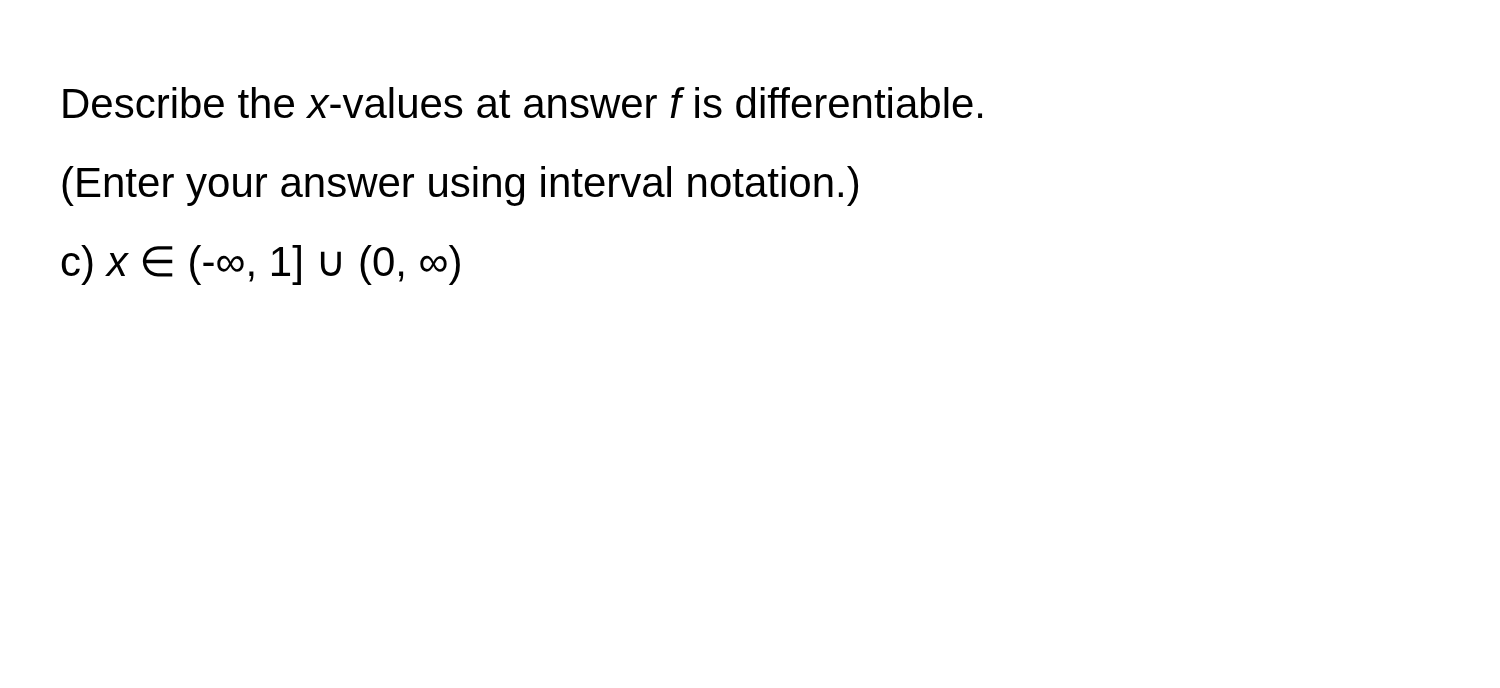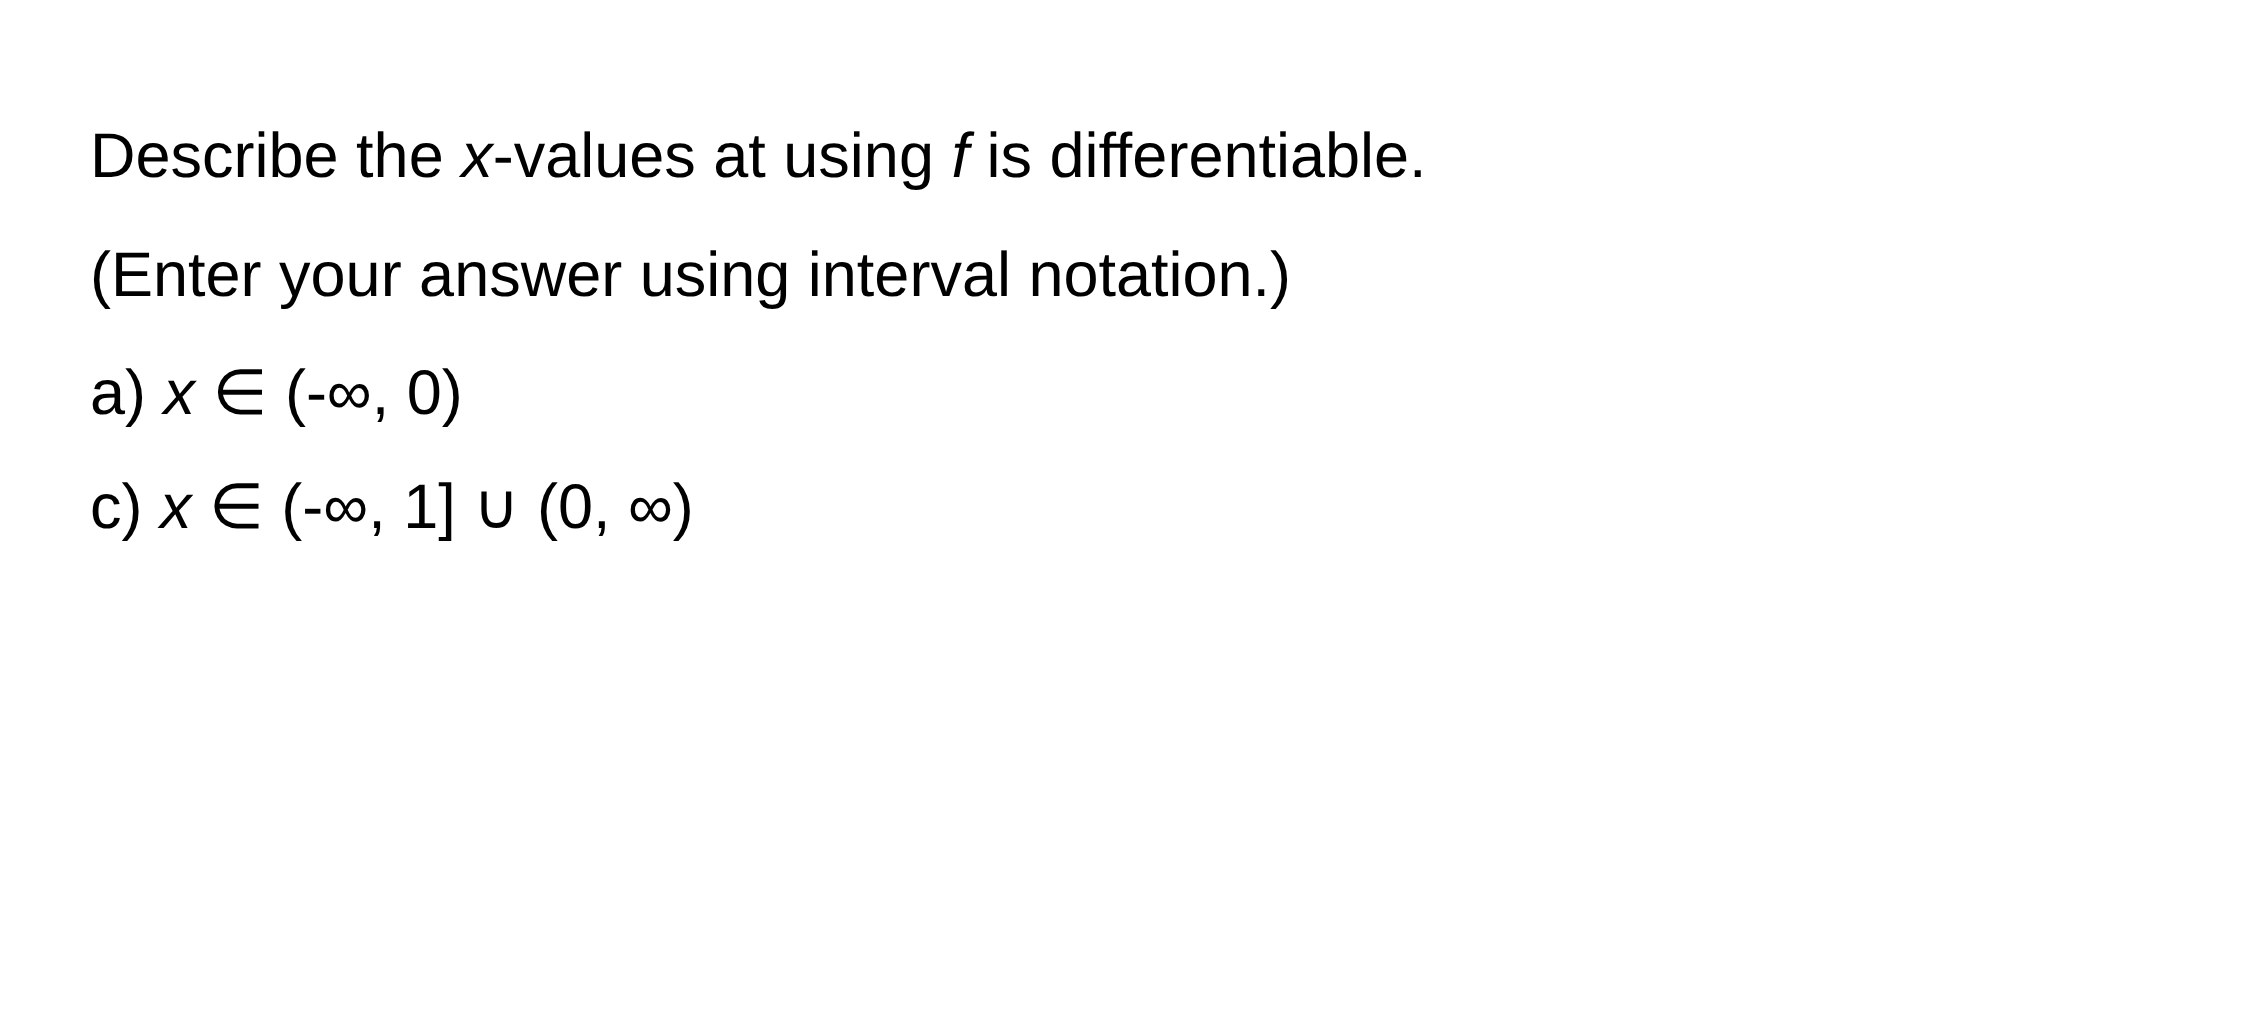--- a/index.html
+++ b/index.html
@@ -30,26 +30,23 @@
     }
     .math {
       font-style: italic;
     }
   </style>
 </head>
 <body>
 
 <div class="question-container">
   <div class="question-line">
-    <span>Describe the </span><span class="italic">x</span><span>-values at using </span><span class="italic">f</span><span> is differentiable.</span>
+    <span>Describe the </span><span class="italic">x</span><span>-values at answer </span><span class="italic">f</span><span> is differentiable.</span>
   </div>
   <div class="question-line">(Enter your answer using interval notation.)</div>
 
-  <div class="option">
-    <span>a) </span><span class="math">x</span><span> ∈ (-∞, 0)</span>
-  </div>
 
 
   <div class="option">
     <span>c) </span><span class="math">x</span><span> ∈ (-∞, 1] ∪ (0, ∞)</span>
   </div>
 
 </div>
 
 </body></html>

